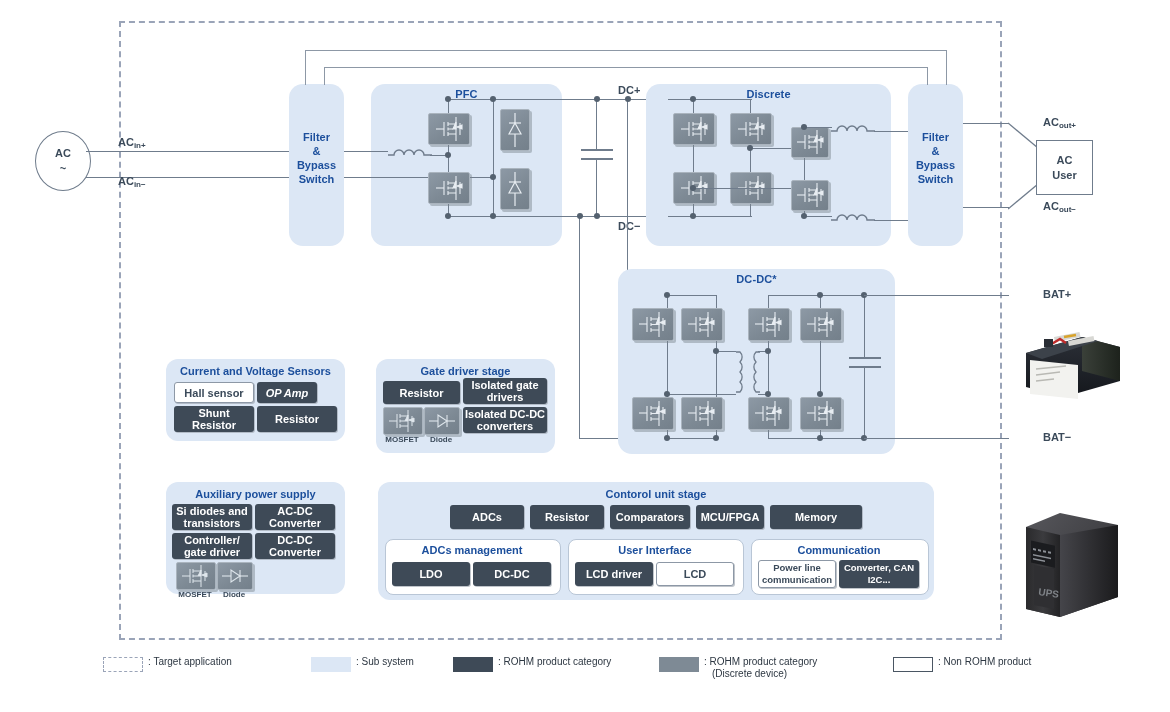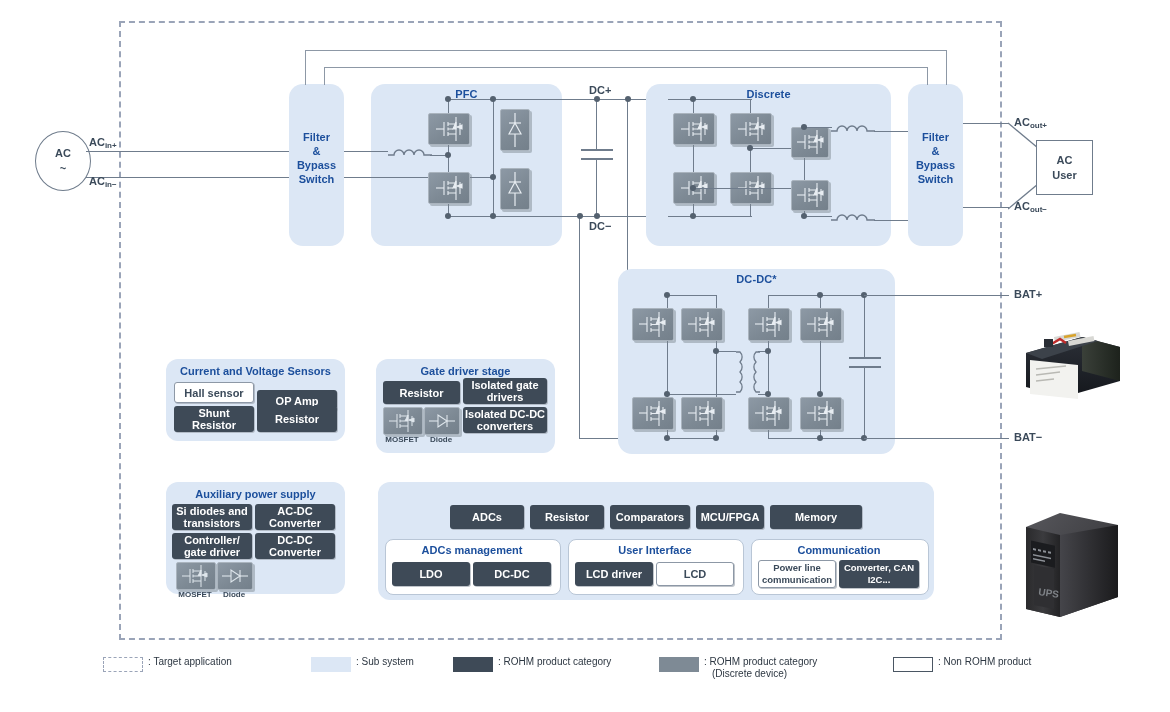--- a/index.html
+++ b/index.html
@@ -46,20 +46,21 @@
   .wire-v.thin{border-left-color:#8d98a6;}
   .node{
     position:absolute;width:6px;height:6px;border-radius:50%;
     background:#54616f;
   }
 
   
   .wlabel{
     position:absolute;font-size:11px;font-weight:bold;color:#3b4a5a;
     white-space:nowrap;
+    margin-left:29px;
   }
   .wlabel sub{font-size:8px;font-weight:bold;vertical-align:baseline;position:relative;top:2px;}
 
   
   .ac-source{
     position:absolute;border:1.6px solid #6f7c8c;border-radius:50%;
     background:#fff;display:flex;flex-direction:column;
     align-items:center;justify-content:center;
     font-size:11px;font-weight:bold;color:#3b4a5a;line-height:15px;
   }
@@ -669,21 +670,21 @@
         <rect x="19" y="49" width="12" height="1.5" transform="skewY(12)"></rect>
       </g>
       <polygon points="20,60 40,64 40,104 20,100" fill="#2f2f32"></polygon>
       <text x="24" y="90" fill="#7e8287" font-family="Liberation Sans, sans-serif" font-size="10" font-weight="bold" transform="rotate(8 24 90)">UPS</text>
     </svg>
   </div>
 
   <div class="panel" style="left:166px;top:359px;width:179px;height:82px;"></div>
   <div class="panel-title" style="left:166px;width:179px;top:365px;">Current and Voltage Sensors</div>
   <div class="catbox white" style="left:174px;top:382px;width:80px;height:21px;">Hall sensor</div>
-  <div class="catbox" style="left:257px;top:390px;width:80px;height:21px;">OP Amp</div>
+  <div class="catbox" style="left:257px;top:382px;width:60px;height:21px;font-style:italic;">OP Amp</div>
   <div class="catbox" style="left:174px;top:406px;width:80px;height:26px;flex-direction:column;">
     <span>Shunt</span>
     <span>Resistor</span>
   </div>
   <div class="catbox" style="left:257px;top:406px;width:80px;height:26px;">Resistor</div>
 
   <div class="panel" style="left:376px;top:359px;width:179px;height:94px;"></div>
   <div class="panel-title" style="left:376px;width:179px;top:365px;">Gate driver stage</div>
   <div class="catbox" style="left:383px;top:381px;width:77px;height:23px;">Resistor</div>
   <div class="catbox" style="left:463px;top:378px;width:84px;height:26px;flex-direction:column;">
@@ -763,20 +764,21 @@
         <path d="M13 7 L13 19 L22 13 Z"></path>
         <path d="M22 7 V19"></path>
         <path d="M22 13 H30"></path>
       </g>
     </svg>
   </div>
   <div class="minilabel" style="left:176px;top:590px;width:38px;">MOSFET</div>
   <div class="minilabel" style="left:217px;top:590px;width:34px;">Diode</div>
 
   <div class="panel" style="left:378px;top:482px;width:556px;height:118px;"></div>
+  <div class="panel-title" style="left:378px;width:556px;top:488px;">Contorol unit stage</div>
 
   <div class="catbox" style="left:450px;top:505px;width:74px;height:24px;">ADCs</div>
   <div class="catbox" style="left:530px;top:505px;width:74px;height:24px;">Resistor</div>
   <div class="catbox" style="left:610px;top:505px;width:80px;height:24px;">Comparators</div>
   <div class="catbox" style="left:696px;top:505px;width:68px;height:24px;">MCU/FPGA</div>
   <div class="catbox" style="left:770px;top:505px;width:92px;height:24px;">Memory</div>
 
   <div class="whitebox" style="left:385px;top:539px;width:174px;height:54px;"></div>
   <div class="whitebox-title" style="left:385px;width:174px;top:544px;">ADCs management</div>
   <div class="catbox" style="left:392px;top:562px;width:78px;height:24px;">LDO</div>

